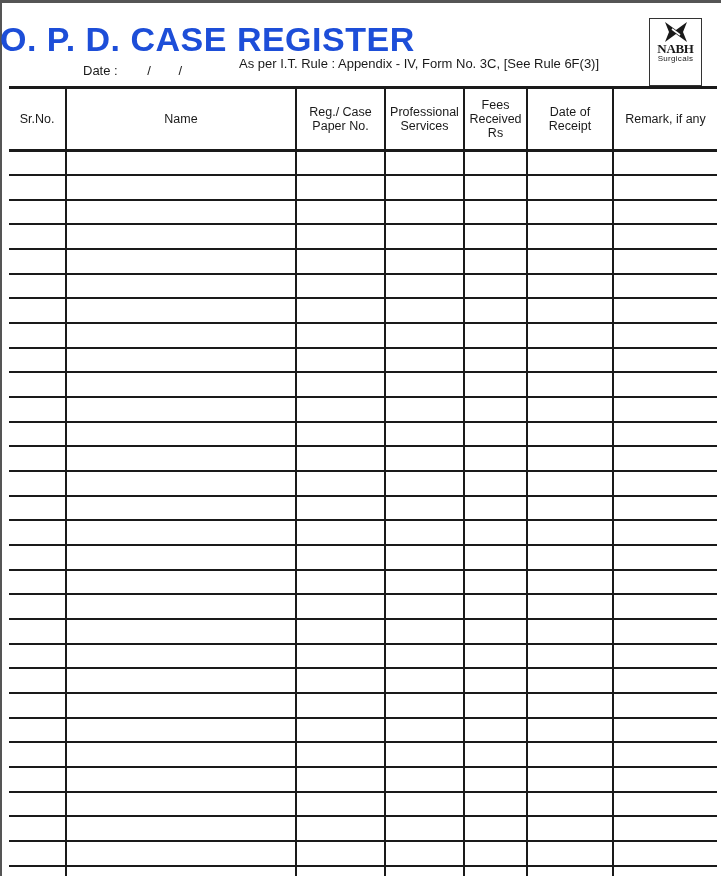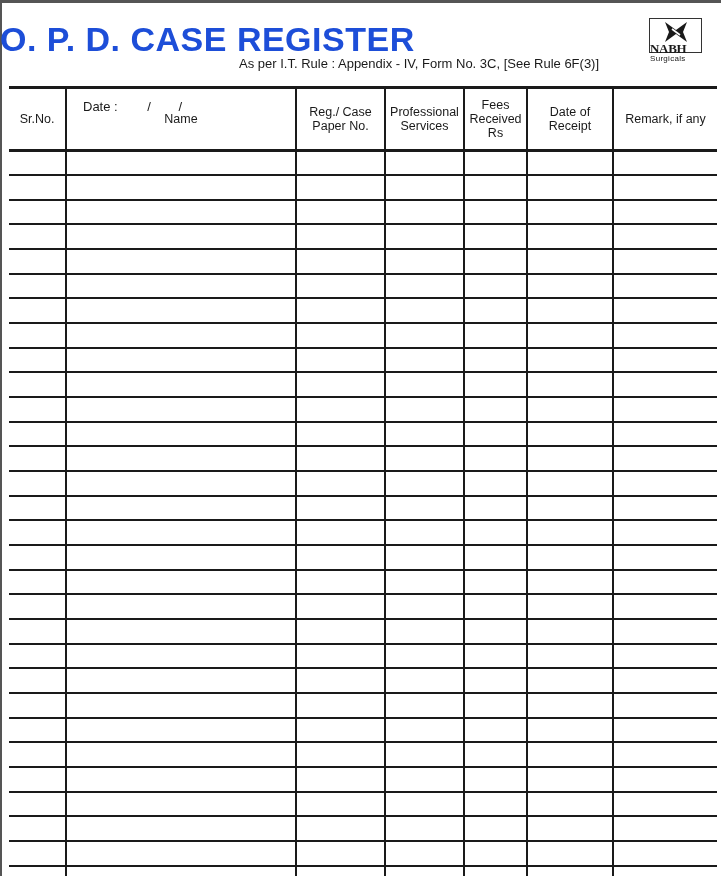--- a/index.html
+++ b/index.html
@@ -1,24 +1,24 @@
 <!DOCTYPE html>
 <html><head>
 <meta charset="utf-8">
 <style>
   html, body { margin:0; padding:0; }
   body { width:721px; height:876px; background:#ffffff; position:relative; overflow:hidden; font-family:"Liberation Sans", sans-serif; color:#1a1a1a; }
   .frame-top { position:absolute; left:0; top:0; width:721px; height:3px; background:#555; }
   .frame-left { position:absolute; left:0; top:0; width:2px; height:876px; background:#555; }
   .title { position:absolute; left:0; width:700px; top:20px; text-align:left; font-weight:bold; font-size:34px; letter-spacing:0.5px; color:#1d4ed8; }
-  .date { position:absolute; left:83px; top:63px; font-size:13px;margin-top:36px; }
+  .date { position:absolute; left:83px; top:63px; font-size:13px; }
   .date .slash { display:inline-block; margin-left:26px; }
   .date .slash2 { display:inline-block; margin-left:24px; }
   .rule { position:absolute; left:239px; top:56px; font-size:13px; }
-  .logo { position:absolute; left:649px; top:18px; width:53px; height:35px; border:1px solid #333; box-sizing:border-box; }
+  .logo { position:absolute; left:649px; top:18px; width:53px; height:68px; border:1px solid #333; box-sizing:border-box; text-align:center; }
   .logo svg { display:block; margin:2px auto 0; }
   .logo .nabh { font-family:"Liberation Serif", serif; font-weight:bold; font-size:13px; line-height:12px; letter-spacing:-0.3px; }
   .logo .surg { font-size:8px; line-height:8px; letter-spacing:0.3px; }
   table { position:absolute; left:9px; top:86px; border-collapse:collapse; table-layout:fixed; width:708px; }
   th, td { border:0; padding:0; }
   thead tr { height:45px; }
   thead th { font-weight:normal; font-size:12.5px; line-height:14px; text-align:center; vertical-align:middle; }
   tbody tr { height:24.67px; }
   tr { border-bottom:2px solid #1a1a1a; }
   thead tr { border-top:3px solid #1a1a1a; border-bottom:3px solid #1a1a1a; }

